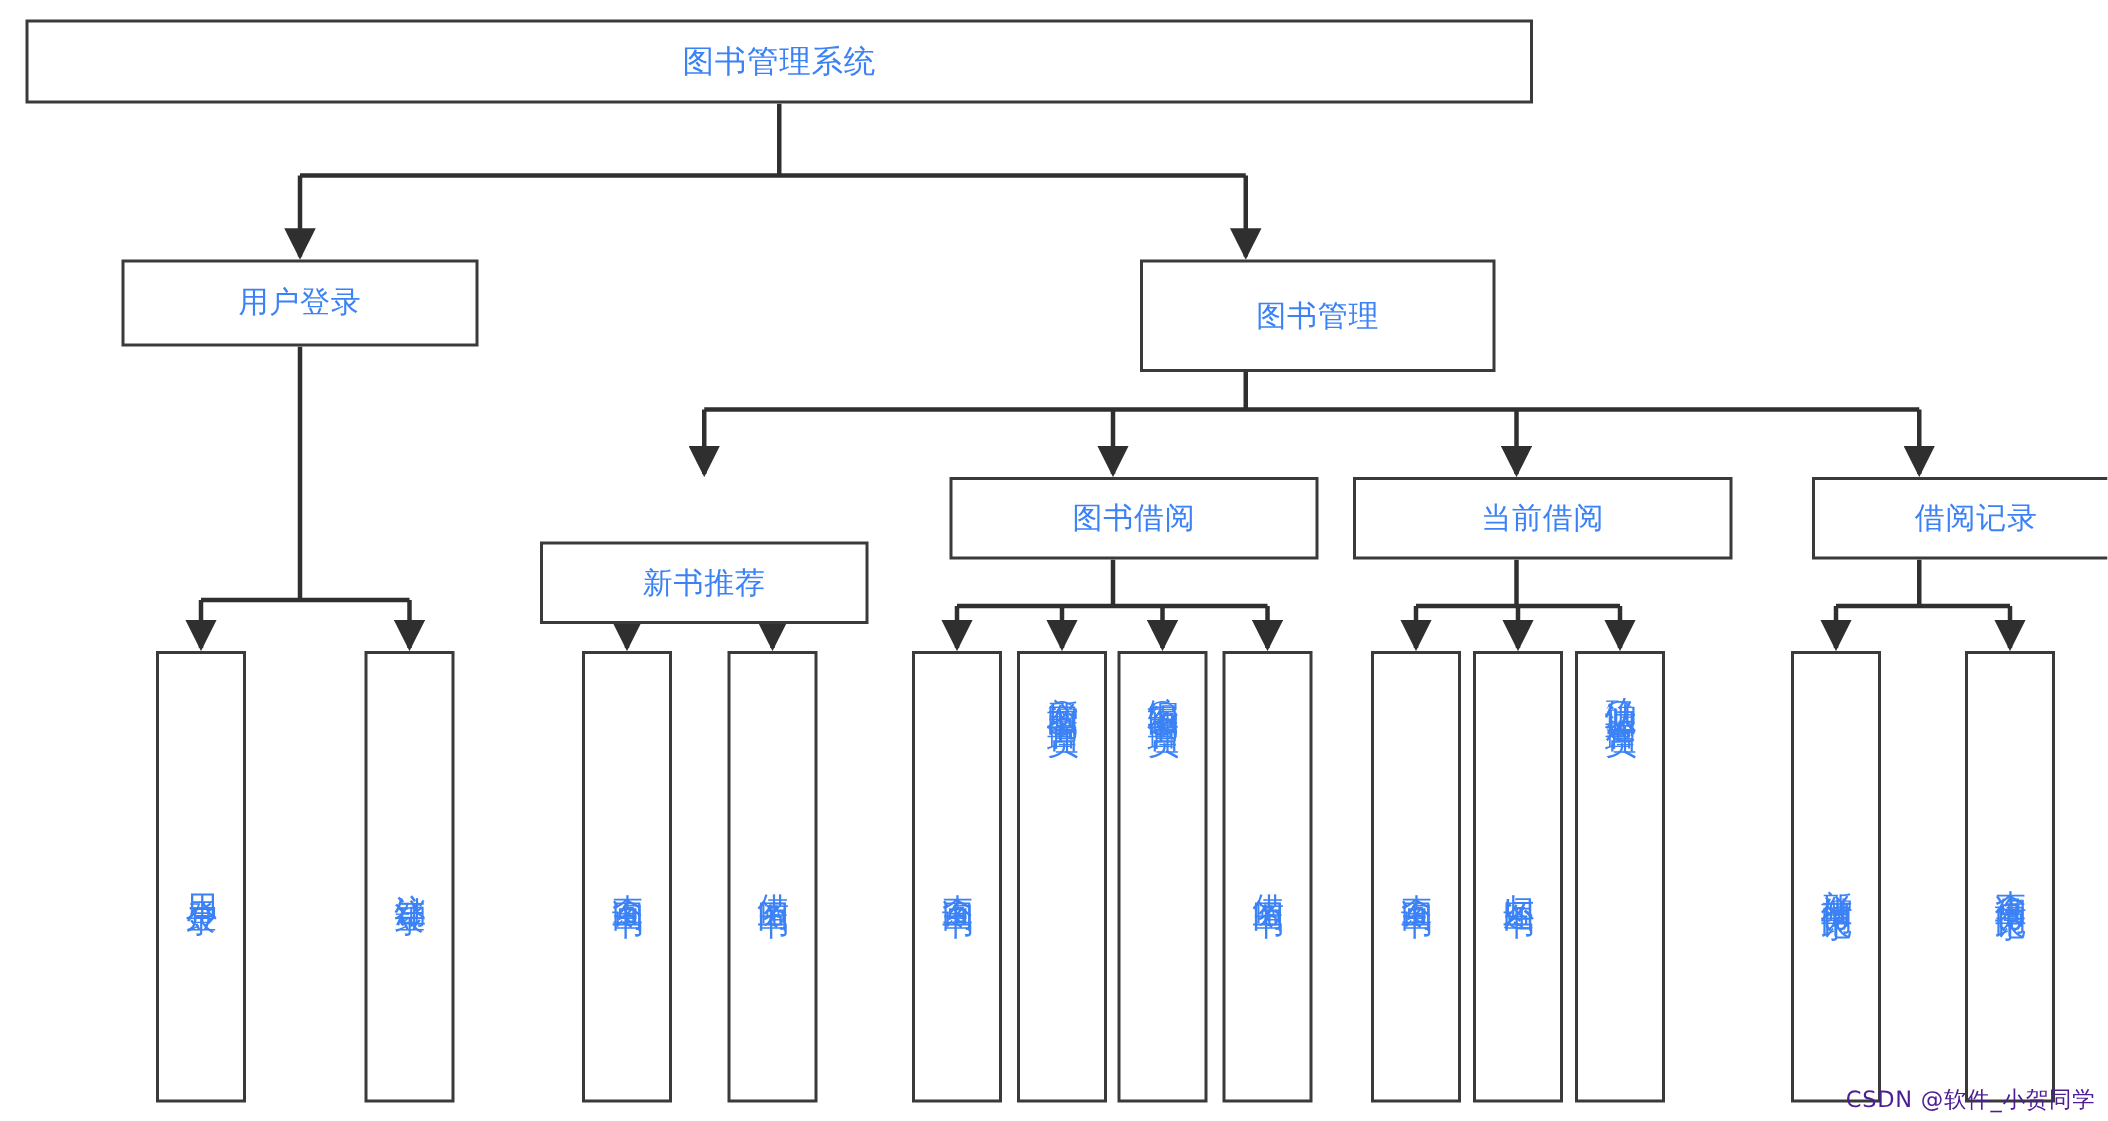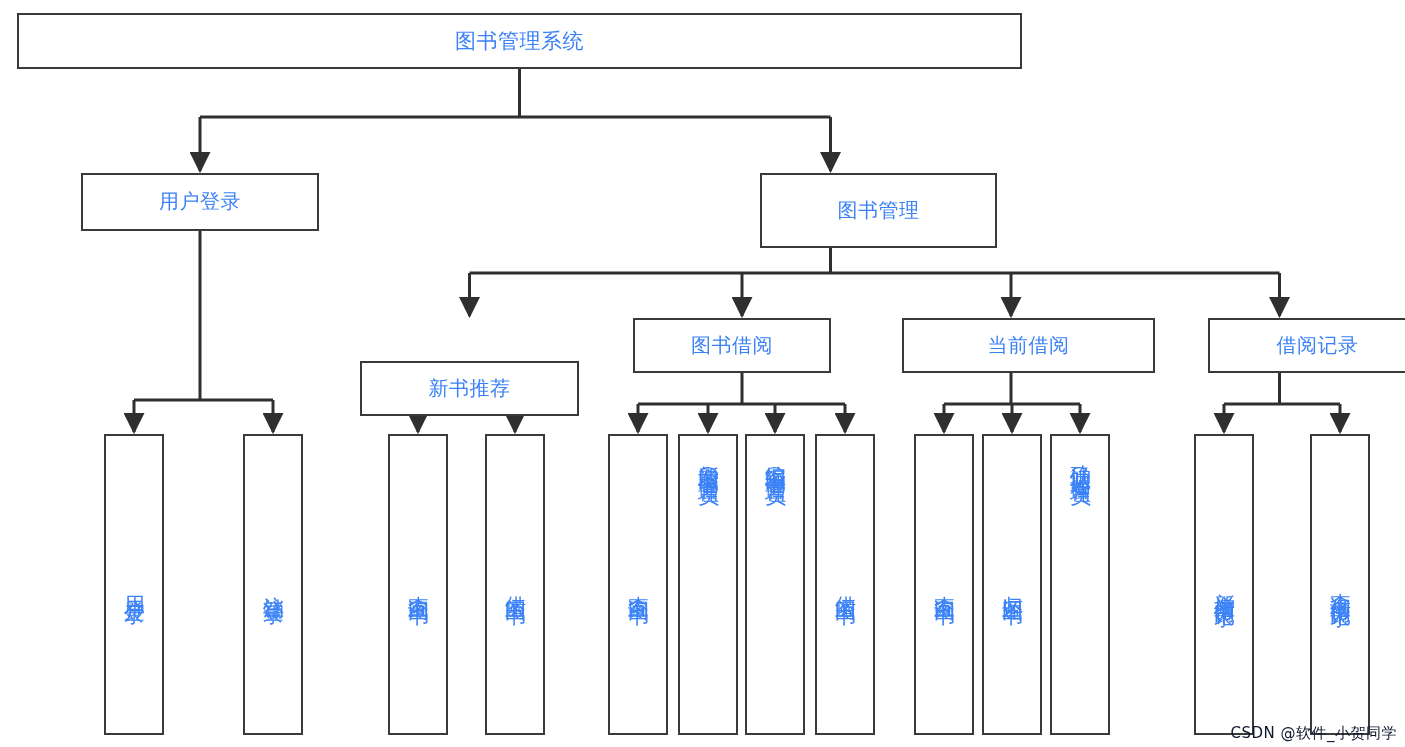--- a/index.html
+++ b/index.html
@@ -61,21 +61,21 @@
   }
   .node.vertical.align-center {
     align-items: center;
     padding-top: 0;
   }
   #watermark {
     position: absolute;
     right: 8px;
     bottom: 4px;
     font-size: 15px;
-    color: #0f172a;
+    color: #4c1d95;
     z-index: 5;
     white-space: nowrap;
     letter-spacing: 0.5px;
   }
 </style>
 </head>
 <body>
 
 <div id="diagram-root">
 
@@ -128,21 +128,21 @@
       </div>
       <div class="node horizontal" style="left: 81px; top: 173px; width: 238px; height: 58px;">
         <span class="node-label">用户登录</span>
       </div>
       <div class="node horizontal" style="left: 712px; top: 173px; width: 237px; height: 75px; margin-left: 48px;">
         <span class="node-label">图书管理</span>
       </div>
       <div class="node horizontal" style="left: 360px; top: 318px; width: 219px; height: 55px; margin-top: 43px;">
         <span class="node-label">新书推荐</span>
       </div>
-      <div class="node horizontal" style="left: 633px; top: 318px; width: 198px; height: 55px;">
+      <div class="node horizontal" style="left: 633px; top: 318px; width: 246px; height: 55px;">
         <span class="node-label">图书借阅</span>
       </div>
       <div class="node horizontal" style="left: 902px; top: 318px; width: 253px; height: 55px;">
         <span class="node-label">当前借阅</span>
       </div>
       <div class="node horizontal" style="left: 1208px; top: 318px; width: 219px; height: 55px;">
         <span class="node-label">借阅记录</span>
       </div>
       <div class="node vertical align-center" style="left: 104px; top: 434px; width: 60px; height: 301px;">
         <span class="node-label">用户登录</span>

